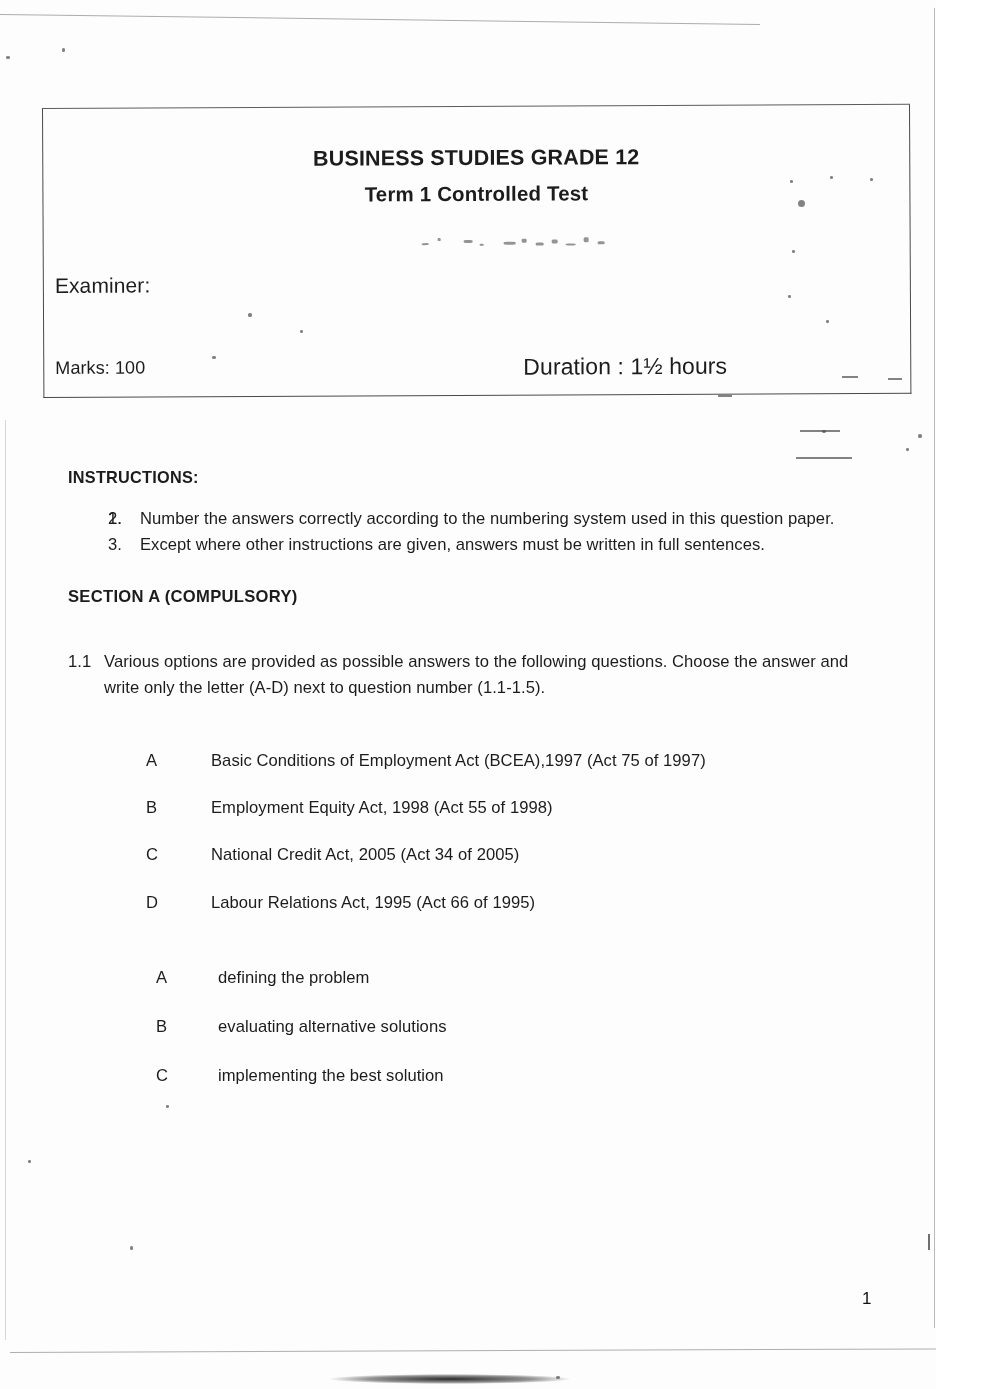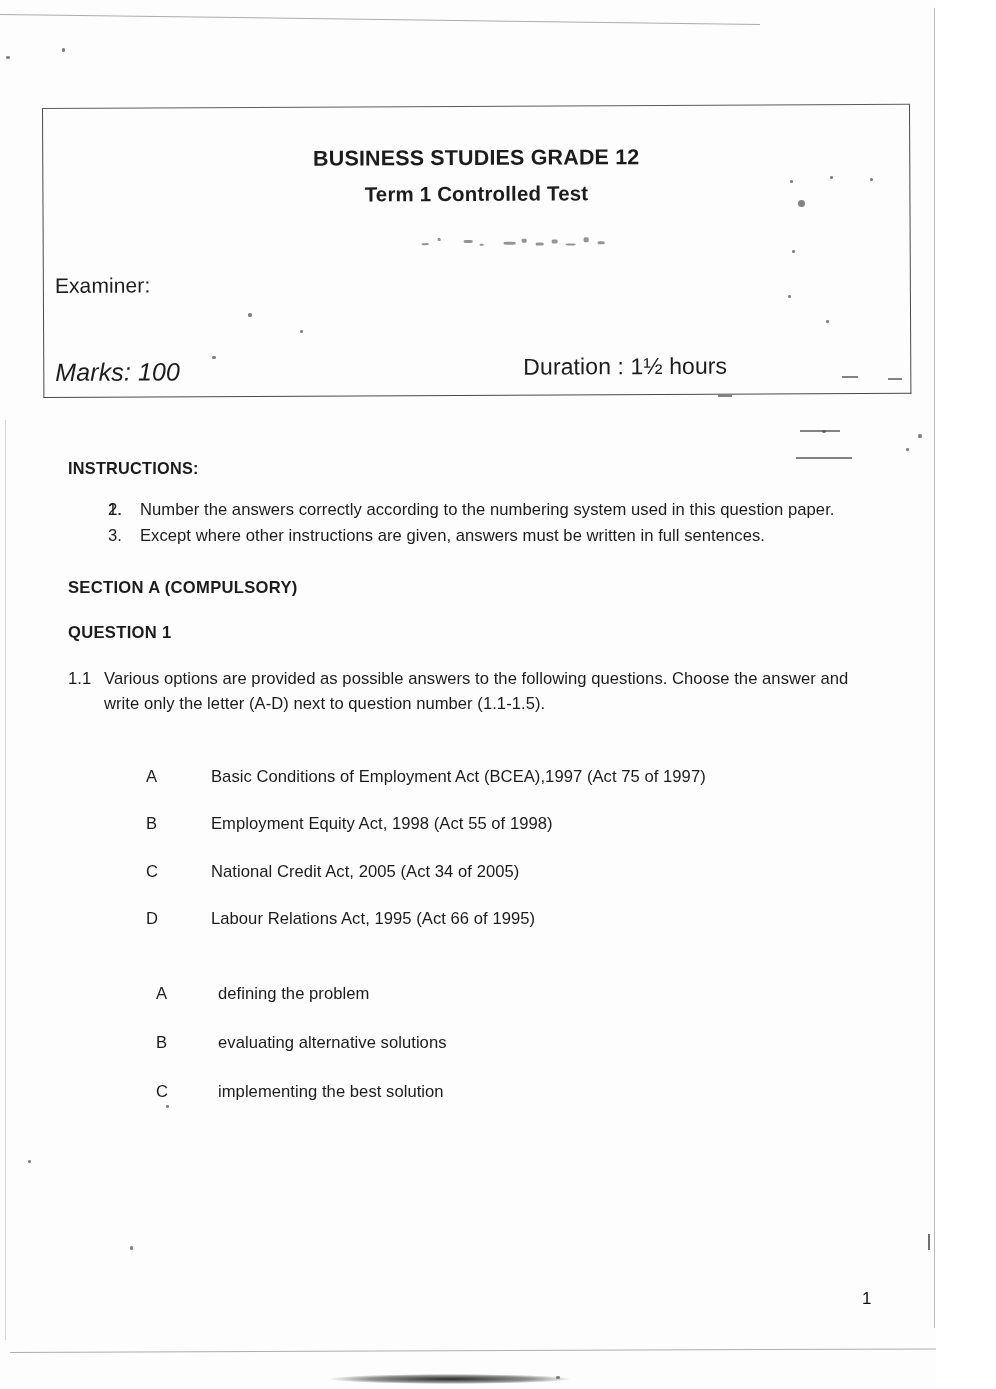--- a/index.html
+++ b/index.html
@@ -119,23 +119,22 @@
     position: absolute;
     left: 0;
     bottom: 0;
     width: 100%;
     height: 46px;
   }
   .marks-label {
     position: absolute;
     left: 12px;
     top: 6px;
-    font-size: 25px;
+    font-size: 18px;
     letter-spacing: .1px;
-    font-style: italic;
   }
   .duration-label {
     position: absolute;
     left: 480px;
     top: 4px;
     font-size: 23px;
     letter-spacing: .1px;
   }
 
   
@@ -146,21 +145,21 @@
     width: 810px;
     font-size: 16.6px;
     line-height: 1.52;
     letter-spacing: .05px;
   }
 
   .section-label {
     font-weight: bold;
     font-size: 16.3px;
     letter-spacing: .25px;
-    margin: 4px 0 16px 0;
+    margin: 13px 0 16px 0;
   }
 
   ol.instructions {
     margin: 0 0 0 0;
     padding: 0 0 0 0;
     list-style: none;
     counter-reset: instr;
   }
   ol.instructions li {
     position: relative;
@@ -357,21 +356,20 @@
         <span>Except where other instructions are given, answers must be written in full sentences.</span>
       </li>
     </ol>
 
     <div class="gap-lg"></div>
 
     <div class="heading-line">SECTION A (COMPULSORY)</div>
 
     <div class="gap-md"></div>
 
-    <div class="heading-line">QUESTION 1</div>
 
     <div class="gap-md"></div>
 
     <div class="q-intro">
       <span class="q-num">1.1</span>
       <span>Various options are provided as possible answers to the following questions.  Choose the answer and write only the letter (A-D) next to question number (1.1-1.5).</span>
     </div>
 
     <div class="gap-lg"></div>
 

